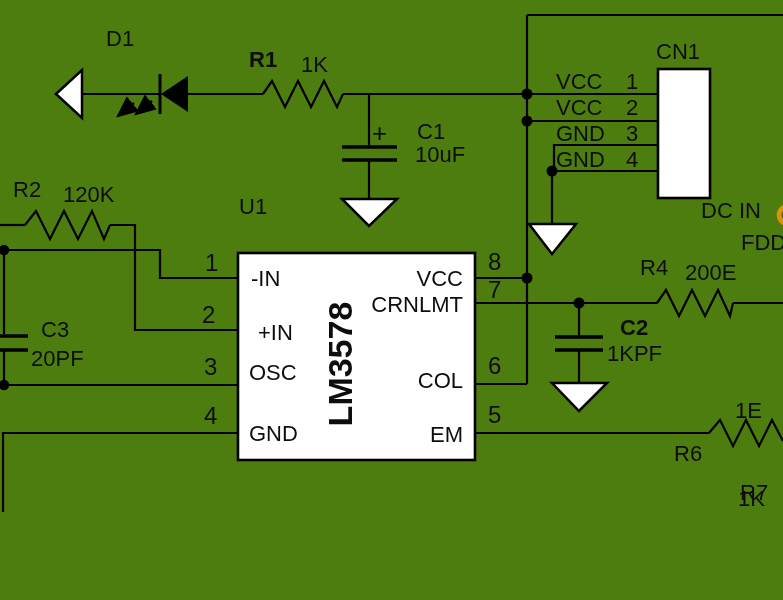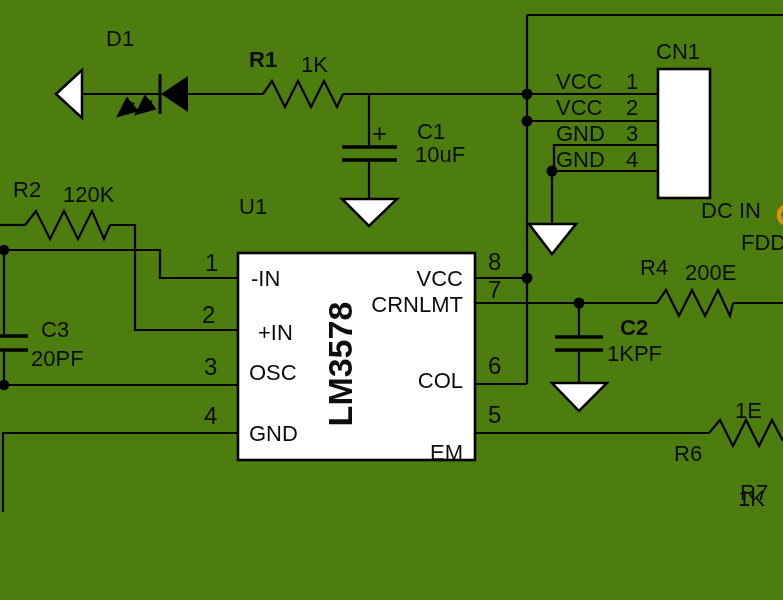--- a/index.html
+++ b/index.html
@@ -128,21 +128,21 @@
   <div class="pn" style="left:488px;top:354px;">6</div>
   <div class="pn" style="left:488px;top:403px;">5</div>
 
   <div class="lbl" style="left:251px;top:268px;">-IN</div>
   <div class="lbl" style="left:251px;top:322px;margin-left:7px;">+IN</div>
   <div class="lbl" style="left:249px;top:362px;">OSC</div>
   <div class="lbl" style="left:249px;top:423px;">GND</div>
   <div class="lbl" style="right:320px;top:268px;">VCC</div>
   <div class="lbl" style="right:320px;top:294px;">CRNLMT</div>
   <div class="lbl" style="right:320px;top:370px;">COL</div>
-  <div class="lbl" style="right:320px;top:442px;">EM</div>
+  <div class="lbl" style="right:320px;top:424px;">EM</div>
 
   <div class="lbl" style="left:640px;top:257px;text-align:center;">R4</div>
   <div class="lbl" style="left:685px;top:262px;">200E</div>
   <div class="lbl" style="left:620px;top:317px;font-weight:bold;">C2</div>
   <div class="lbl" style="left:607px;top:343px;">1KPF</div>
 
   <div class="lbl" style="left:741px;top:232px;">FDD</div>
 
   <div class="lbl" style="left:674px;top:407px;margin-top:36px;">R6</div>
   <div class="lbl" style="left:735px;top:400px;">1E</div>

